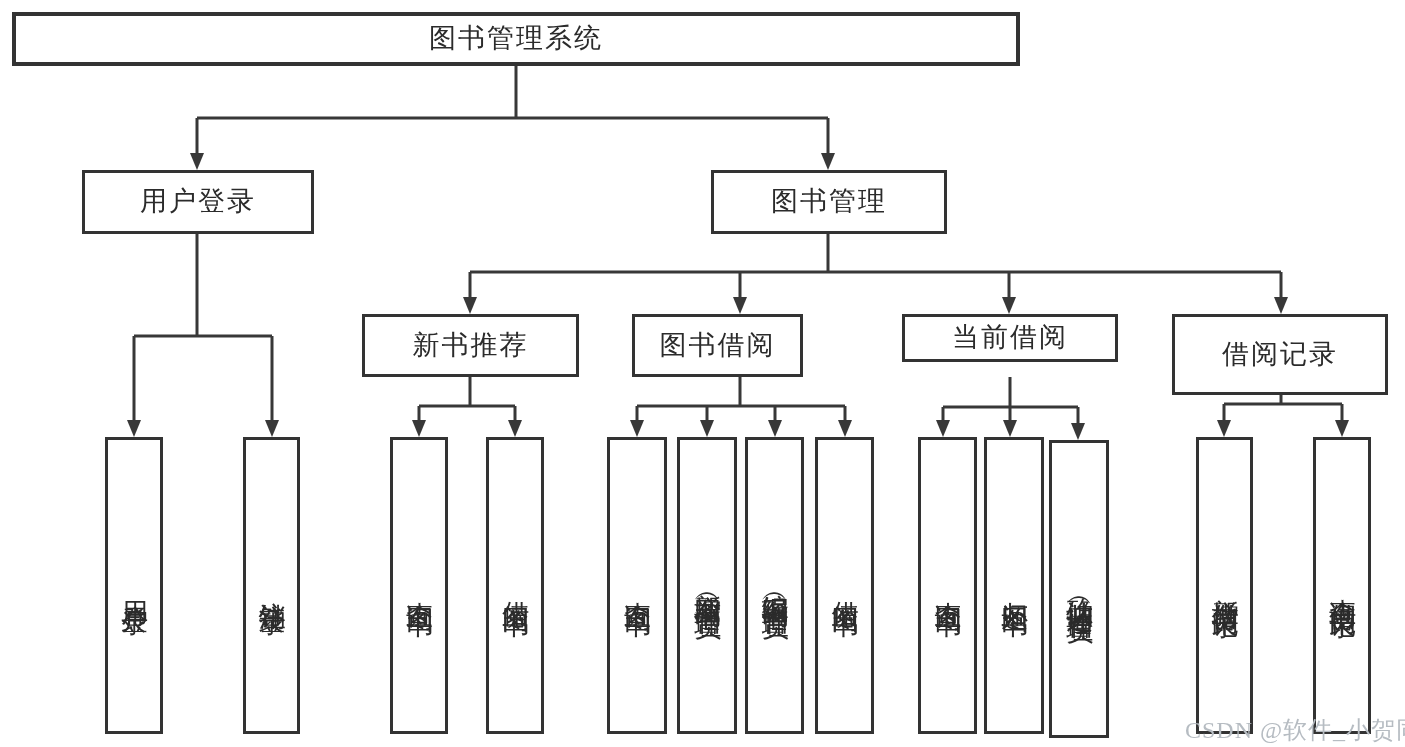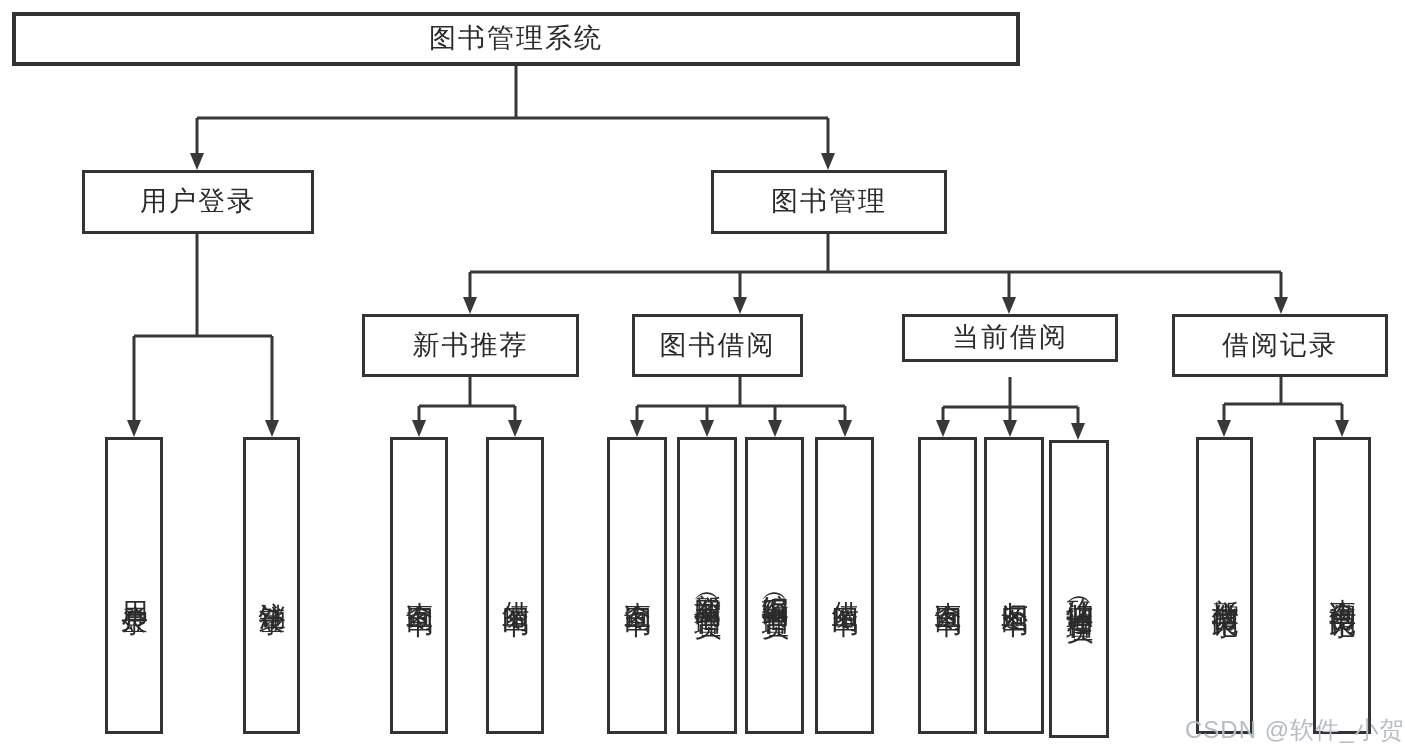--- a/index.html
+++ b/index.html
@@ -1,21 +1,21 @@
 <!DOCTYPE html>
 <html><head>
 <meta charset="utf-8">
 <style>
   html, body { margin: 0; padding: 0; background: #ffffff; }
   .stage {
     position: relative;
     width: 1405px;
     height: 747px;
     background: #ffffff;
-    font-family: Liberation Sans, sans-serif;
+    font-family: Liberation Serif, serif;
     color: #2b2b2b;
     overflow: hidden;
   }
   .wires { position: absolute; left: 0; top: 0; }
   .wires path { stroke: #383838; stroke-width: 3; fill: none; }
   .wires polygon { fill: #383838; stroke: none; }
   .node {
     position: absolute;
     box-sizing: border-box;
     border: 3px solid #333333;
@@ -116,21 +116,21 @@
 
   <div class="node" style="left:362px; top:314px; width:217px; height:63px;">
     <span class="lbl">新书推荐</span>
   </div>
   <div class="node" style="left:632px; top:314px; width:171px; height:63px;">
     <span class="lbl">图书借阅</span>
   </div>
   <div class="node" style="left:902px; top:314px; width:216px; height:48px;">
     <span class="lbl">当前借阅</span>
   </div>
-  <div class="node" style="left:1172px; top:314px; width:216px; height:63px;">
+  <div class="node" style="left:1172px; top:314px; width:216px; height:81px;">
     <span class="lbl">借阅记录</span>
   </div>
 
   <div class="node v" style="left:105px; top:437px; width:58px; height:297px;">
     <span class="lbl">用户登录</span>
   </div>
   <div class="node v" style="left:243px; top:437px; width:57px; height:297px;">
     <span class="lbl">注销登录</span>
   </div>
 

